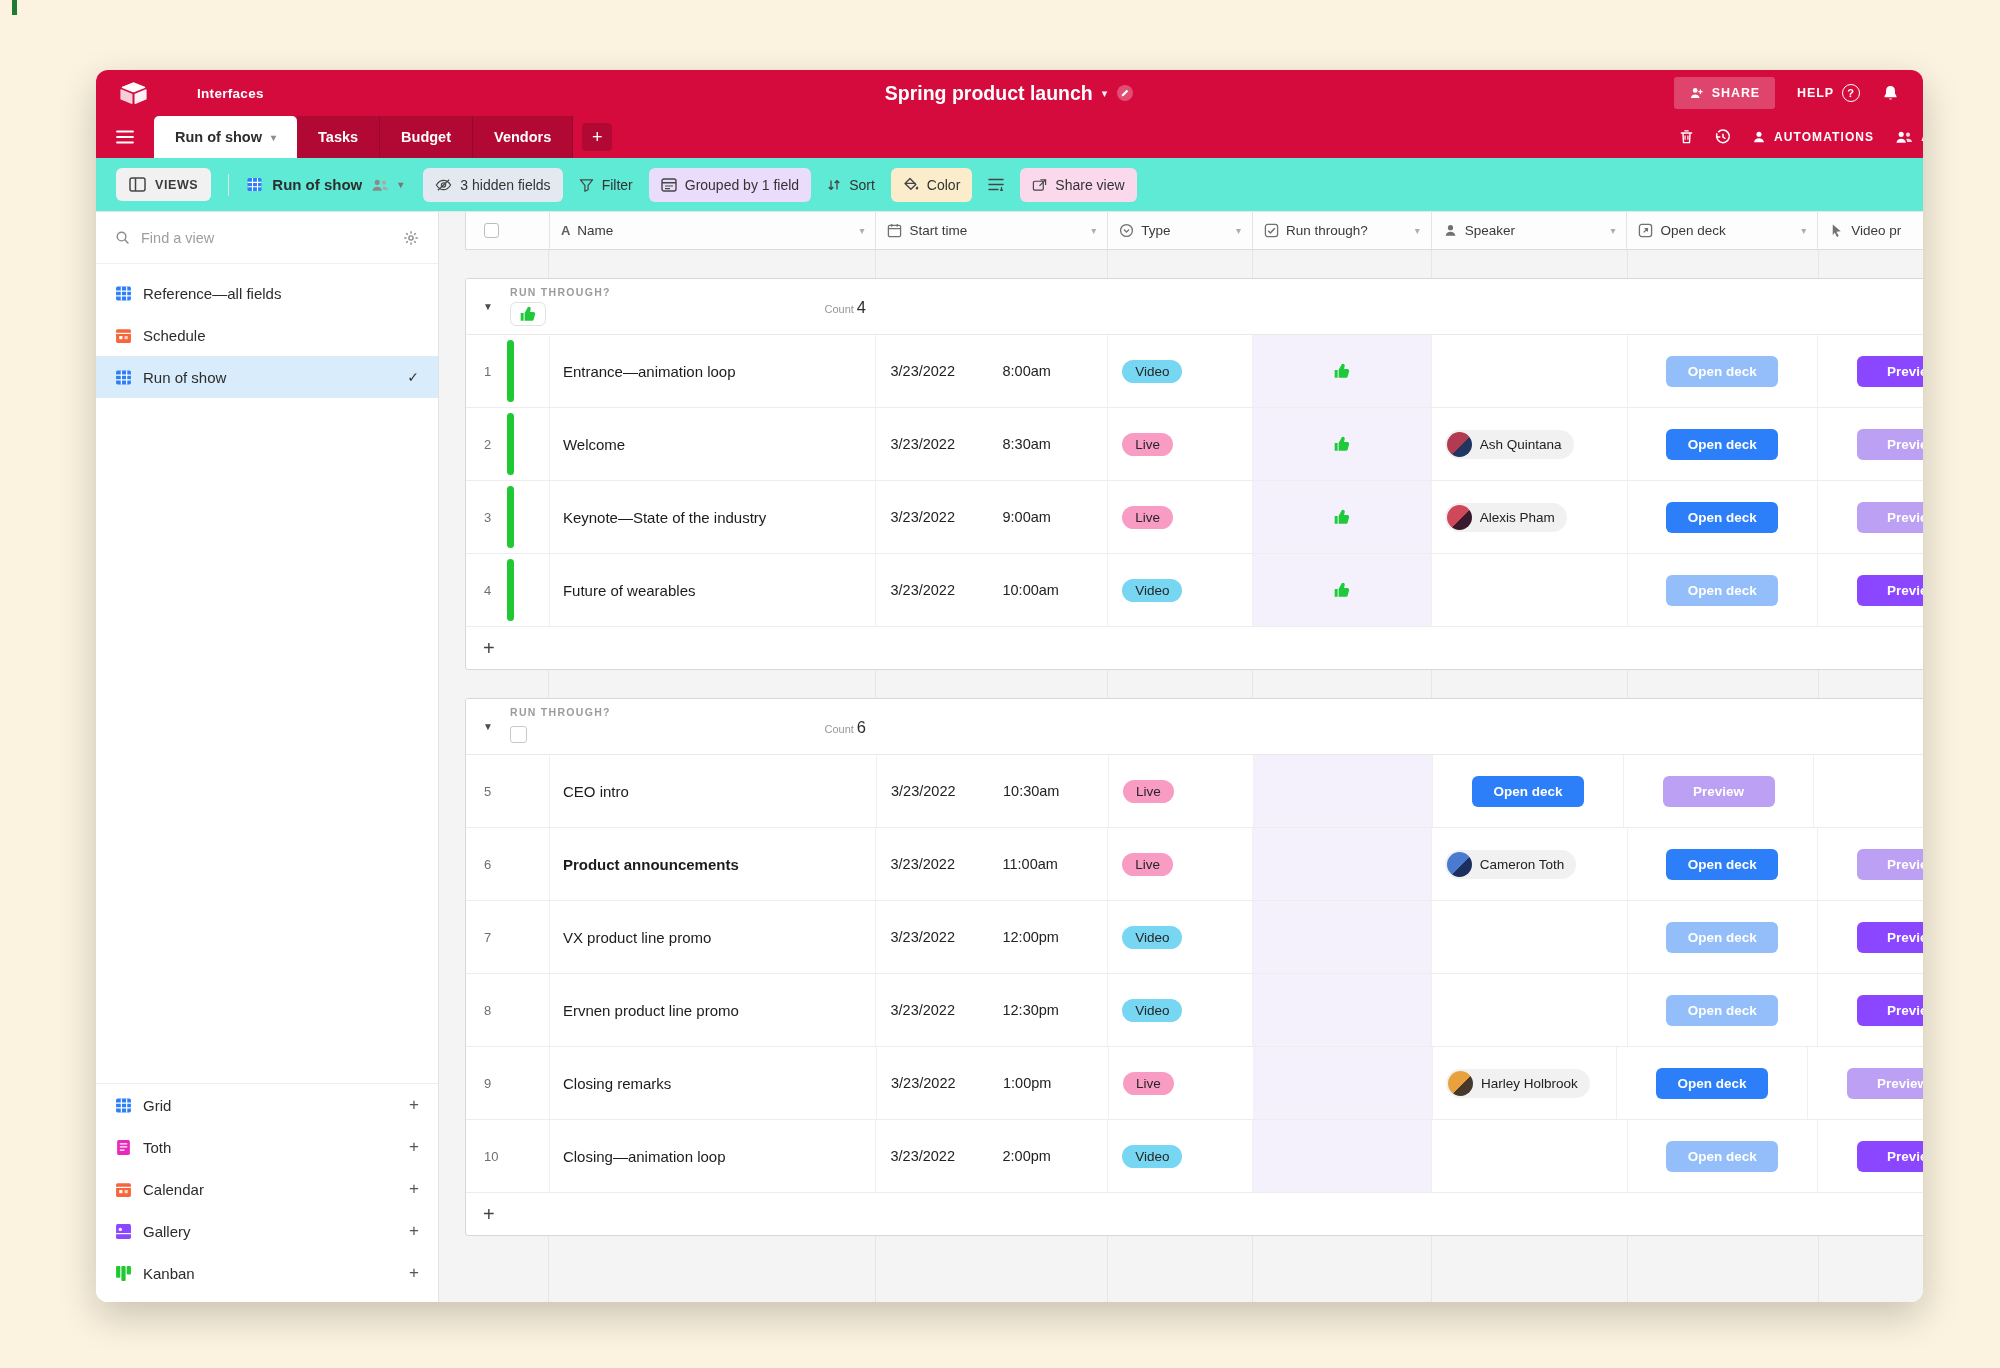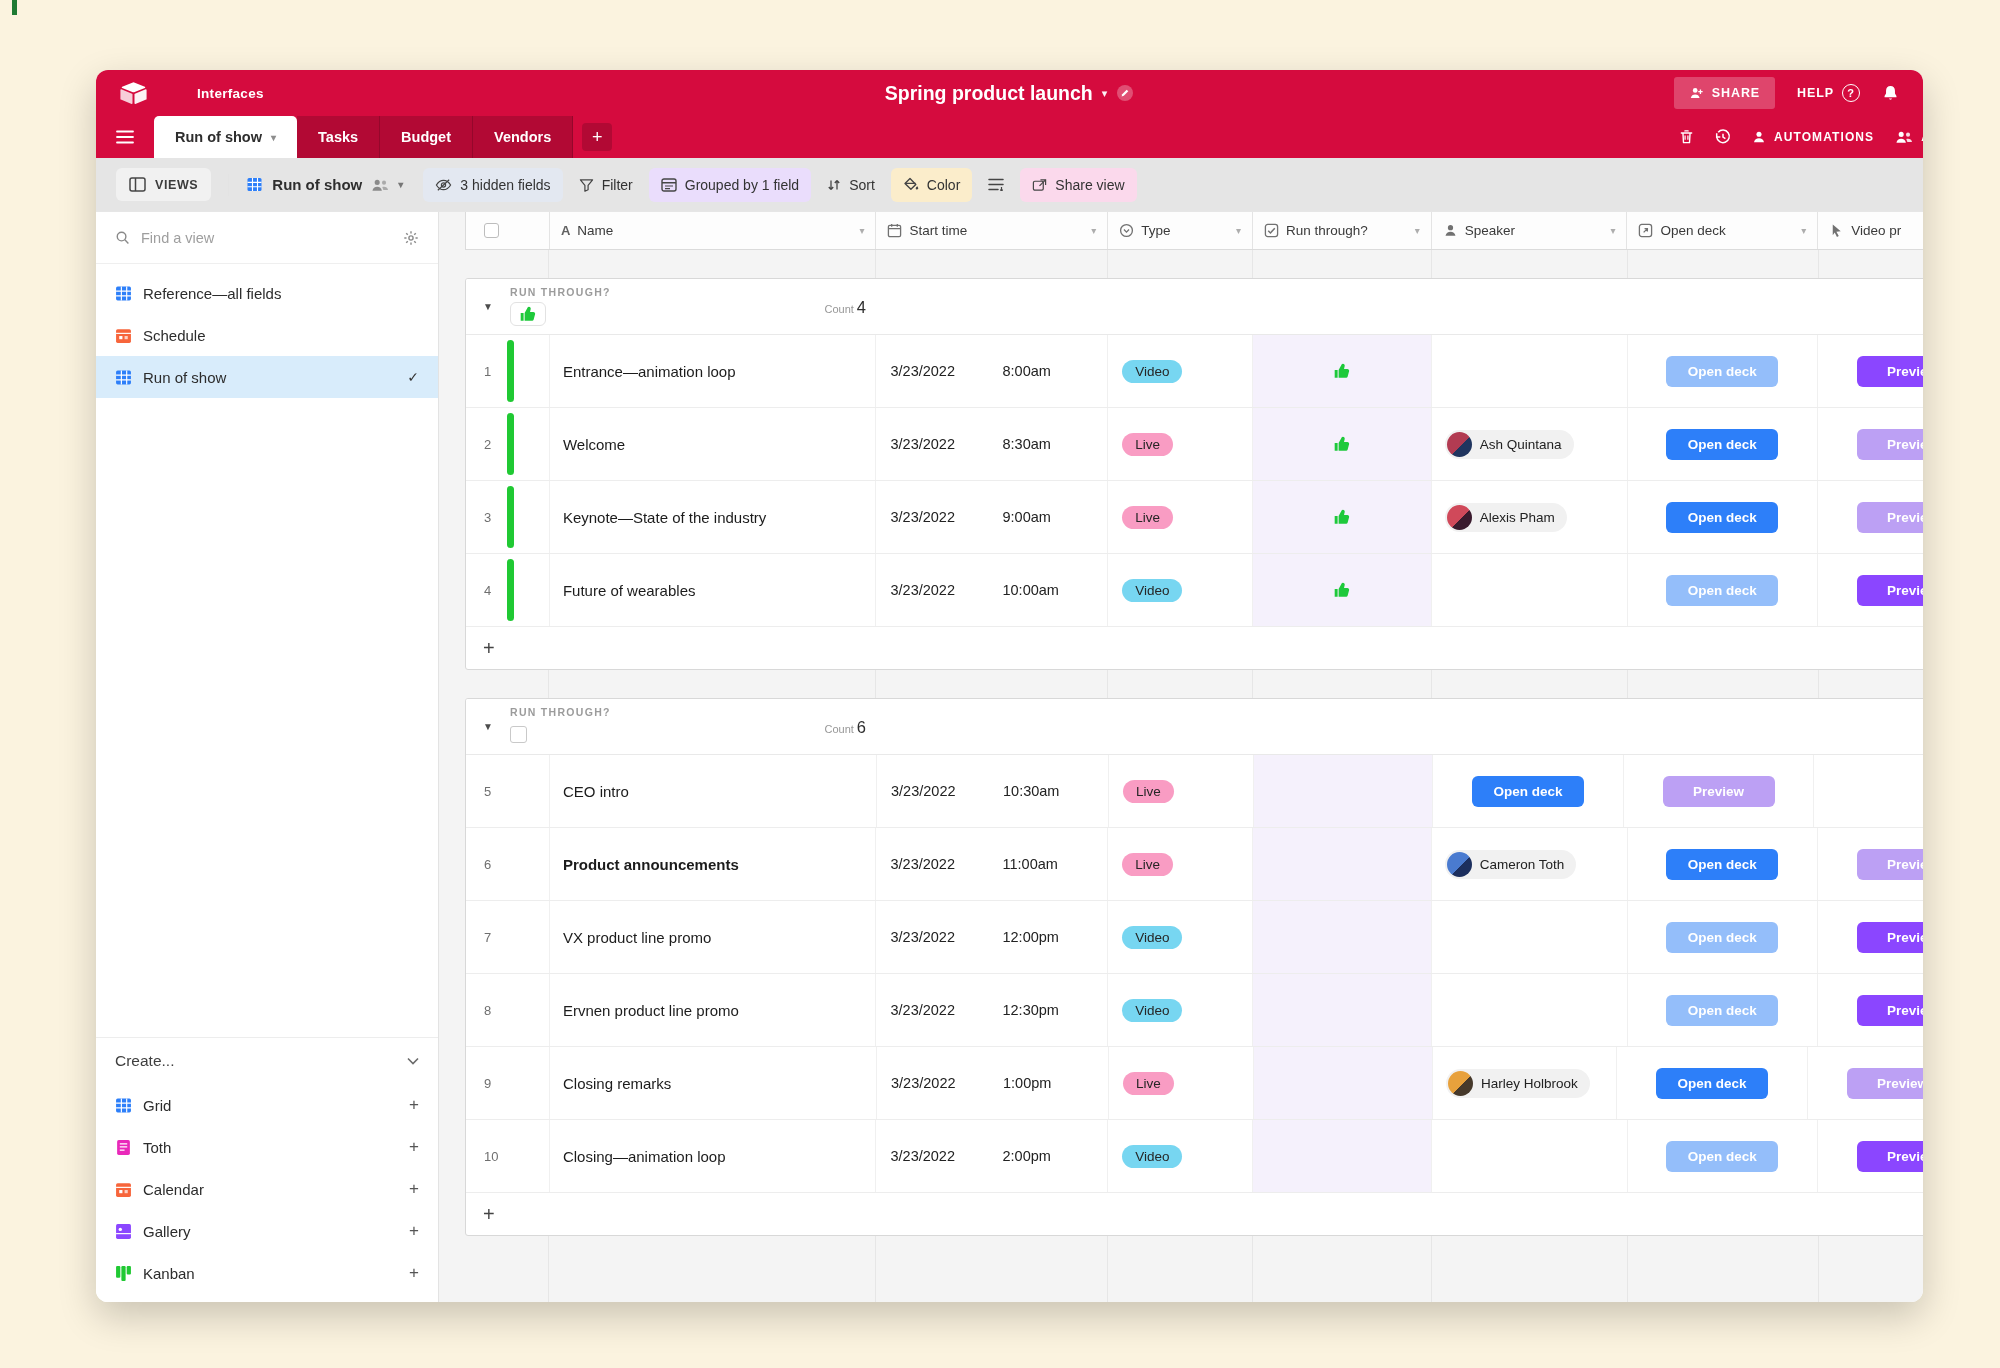--- a/index.html
+++ b/index.html
@@ -29,21 +29,21 @@
   .tabs { display:flex; align-items:stretch; }
   .tab { display:flex; align-items:center; gap:9px; padding:0 21px; font-size:14.5px; font-weight:600; background:rgba(0,0,0,.16); border-right:1px solid rgba(0,0,0,.16); cursor:pointer; }
   .tab.active { background:#fff; color:#2e2e2e; border-right:none; border-radius:5px 5px 0 0; }
   .tab-caret { color:#8d8d8d; font-size:10px; }
   .tab-add { width:30px; height:28px; margin:auto 0 auto 9px; background:rgba(0,0,0,.16); border:none; border-radius:4px; color:#fff; font-size:18px; cursor:pointer; display:flex; align-items:center; justify-content:center; }
   .tab-right { margin-left:auto; display:flex; align-items:center; gap:21px; padding-left:10px; margin-right:-8px; white-space:nowrap; }
   .tr-ic { display:flex; cursor:pointer; }
   .tr-item { display:flex; align-items:center; gap:8px; font-size:12px; font-weight:700; letter-spacing:1.1px; cursor:pointer; }
 
   
-  .toolbar { height:54px; flex:0 0 54px; background:#e5e5e5; border-bottom:1px solid #E6E6E6; display:flex; align-items:center; padding:0 20px; gap:4px; }
+  .toolbar { height:54px; flex:0 0 54px; background:#5eead4; border-bottom:1px solid #E6E6E6; display:flex; align-items:center; padding:0 20px; gap:4px; }
   .views-btn { display:flex; align-items:center; gap:9px; background:#F1F1F1; border:none; border-radius:6px; padding:9px 13px; font-family:inherit; font-size:12.5px; font-weight:700; letter-spacing:.6px; color:#3c3c3c; cursor:pointer; }
   .tdivider { width:1px; height:22px; background:#E3E3E3; margin:0 13px; }
   .view-switch { display:flex; align-items:center; gap:9px; font-size:15px; font-weight:700; color:#2e2e2e; margin-right:16px; cursor:pointer; }
   .vs-caret { color:#777; font-size:10px; }
   .tbtn { display:flex; align-items:center; gap:8px; border:none; background:transparent; border-radius:6px; padding:9px 12px; font-family:inherit; font-size:14px; color:#333; cursor:pointer; }
   .tbtn.hidden-pill { background:#E3E8F1; }
   .tbtn.group-pill  { background:#EADDFC; }
   .tbtn.color-pill  { background:#FBEDCB; }
   .tbtn.share-pill  { background:#FBD9EC; }
 
@@ -360,28 +360,20 @@
               <svg width="17" height="17" viewBox="0 0 16 16">
                 <rect x="1" y="1.5" width="14" height="13" rx="1.5" fill="#2D7FF9"></rect>
                 <path d="M1 5.8h14M1 10.2h14M6 1.5v13M11 1.5v13" stroke="#fff" stroke-width="1.1"></path>
               </svg>
             </span>
             <span class="vlabel">Run of show</span>
             <span class="vcheck">✓</span>
           </div>
         </div>
       <div class="create-section">
-        <div class="create-header">
-          <span>Create...</span>
-          <span style="display:flex">
-            <svg width="12" height="8" viewBox="0 0 12 8">
-                <path d="M1 1.5l5 5 5-5" stroke="#6b6b6b" fill="none" stroke-width="1.6"></path>
-              </svg>
-          </span>
-        </div>
         <div id="create-list">
             <div class="view-item">
               <span class="vicon">
                 <svg width="17" height="17" viewBox="0 0 16 16">
                   <rect x="1" y="1.5" width="14" height="13" rx="1.5" fill="#2D7FF9"></rect>
                   <path d="M1 5.8h14M1 10.2h14M6 1.5v13M11 1.5v13" stroke="#fff" stroke-width="1.1"></path>
                 </svg>
               </span>
               <span class="vlabel">Grid</span>
               <span class="vplus">+</span>

